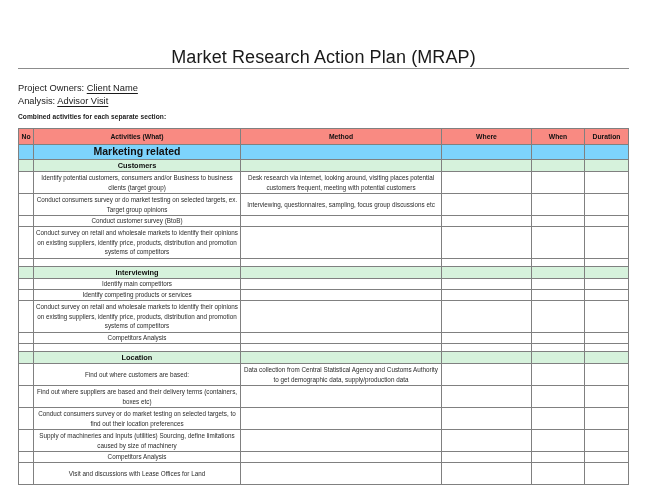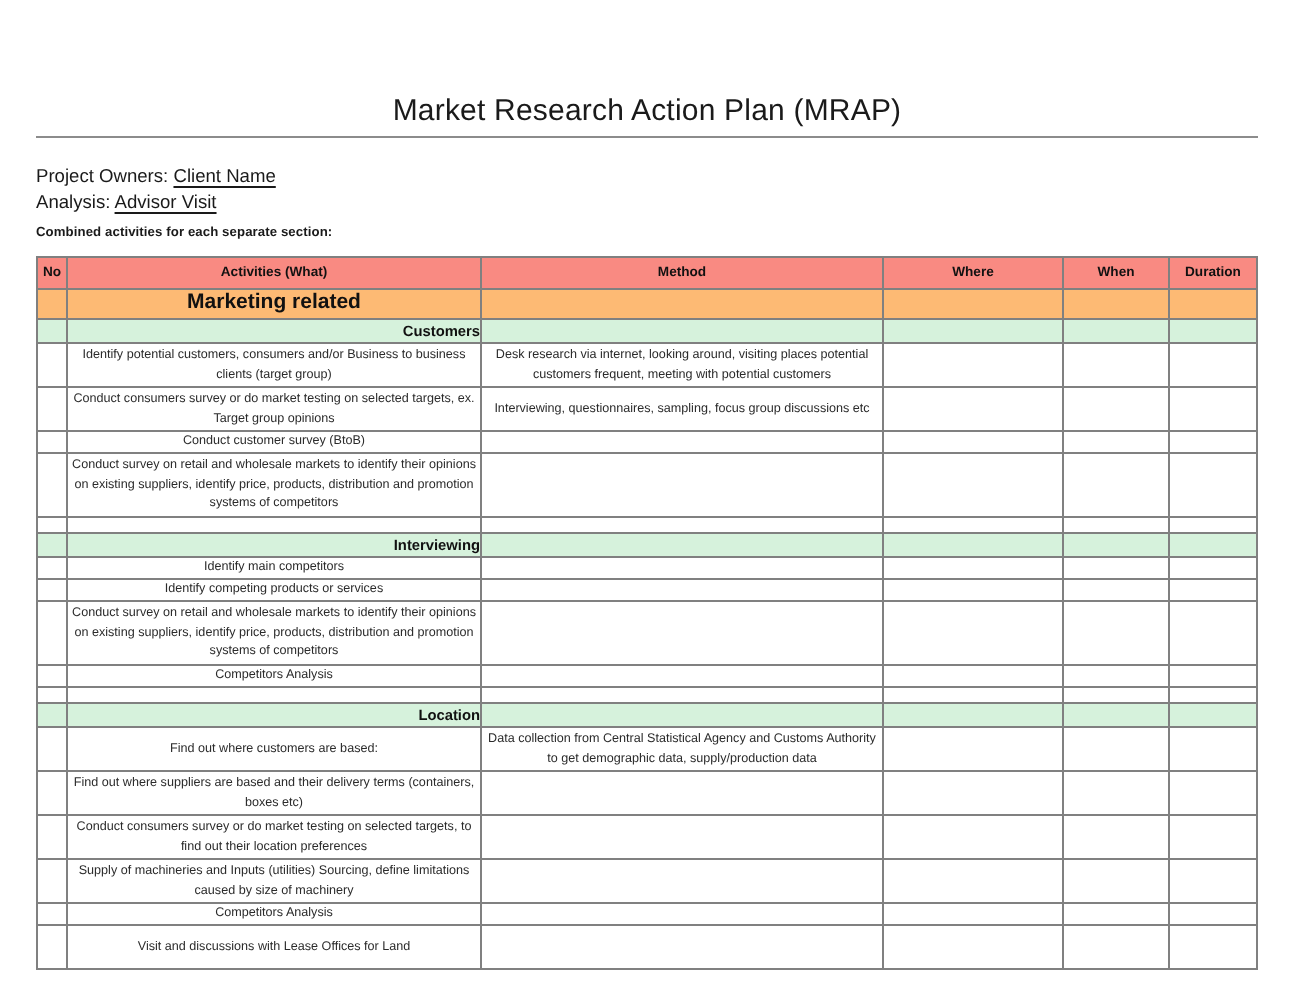--- a/index.html
+++ b/index.html
@@ -21,21 +21,21 @@
     box-sizing: border-box;
   }
 
   
   .doc-title {
     position: absolute;
     left: 0;
     top: 47px;
     width: 647px;
     text-align: center;
-    font-size: 15px;
+    font-size: 18px;
     font-weight: 400;
     letter-spacing: 0.1px;
     color: #1a1a1a;
   }
   .title-rule {
     position: absolute;
     left: 18px;
     top: 68px;
     width: 611px;
     height: 1px;
@@ -99,39 +99,38 @@
   tr.hdr td {
     background: #f98a82;
     font-weight: bold;
     font-size: 6.8px;
     height: 15px;
     color: #111111;
   }
 
   
   tr.band-main td {
-    background: #fdba74;
+    background: #7dd3fc;
     height: 14px;
   }
   tr.band-main td.title-cell {
     font-weight: bold;
     font-size: 10.5px;
     color: #111111;
   }
 
   
   tr.band-sec td {
     background: #d6f2dc;
     height: 11px;
   }
   tr.band-sec td.title-cell {
     font-weight: bold;
     font-size: 7.4px;
     color: #111111;
-    text-align: right;
   }
 
   
   tr.data td { background: #ffffff; }
   td.act-cell  { padding: 1px 4px; }
   td.meth-cell { padding: 1px 4px; }
 
   tr.h1 td { height: 10px; }
   tr.h2 td { height: 21px; }
   tr.h3 td { height: 31px; }

